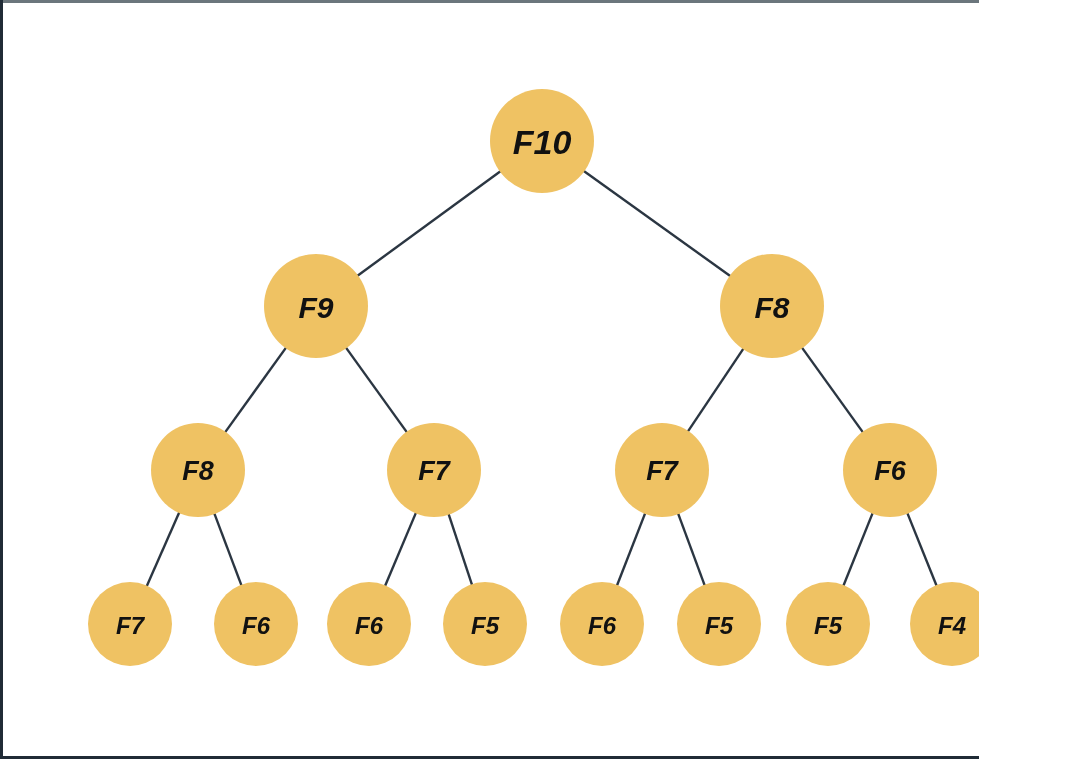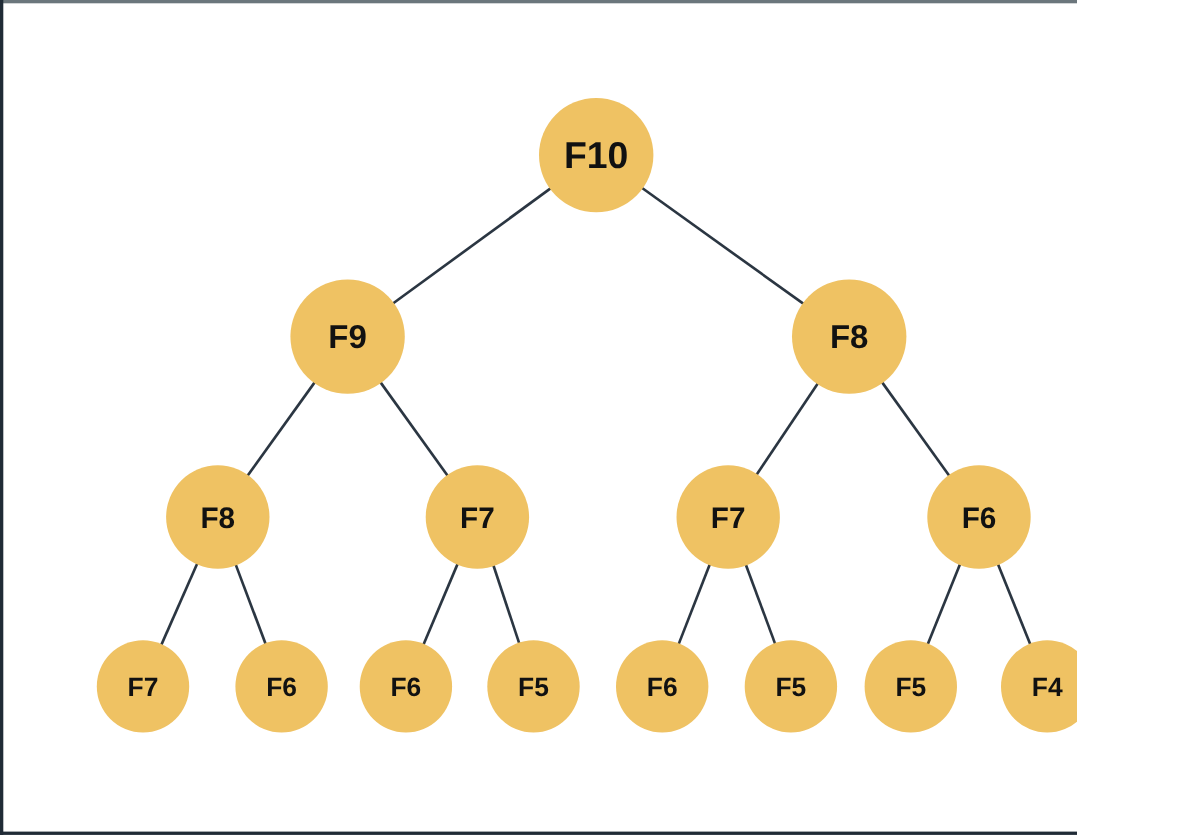--- a/index.html
+++ b/index.html
@@ -10,20 +10,21 @@
   body {
     font-family: "Liberation Sans", sans-serif;
   }
   #canvas {
     position: relative;
     width: 979px;
     height: 759px;
     background: #f9a8d4;
     box-sizing: border-box;
     overflow: hidden;
+    font-style: italic;
   }
   #tree-svg {
     position: absolute;
     top: 0;
     left: 0;
     width: 1081px;
     height: 759px;
     display: block;
   }
   .frame-top    { fill: #6b767c; }

